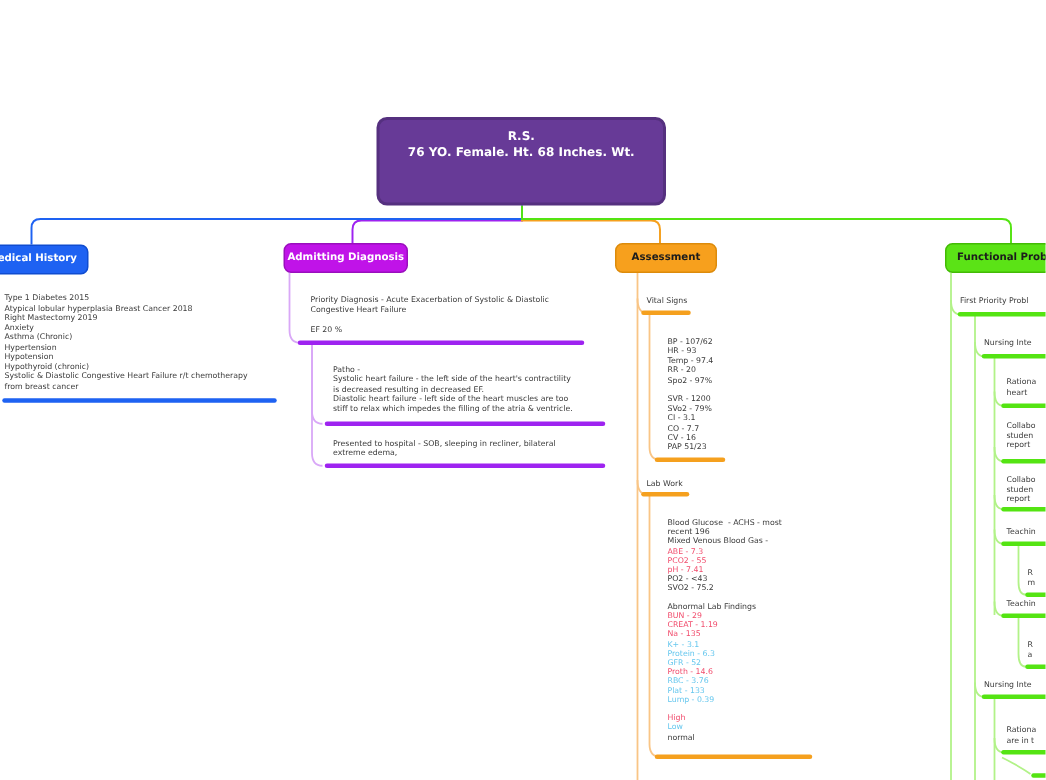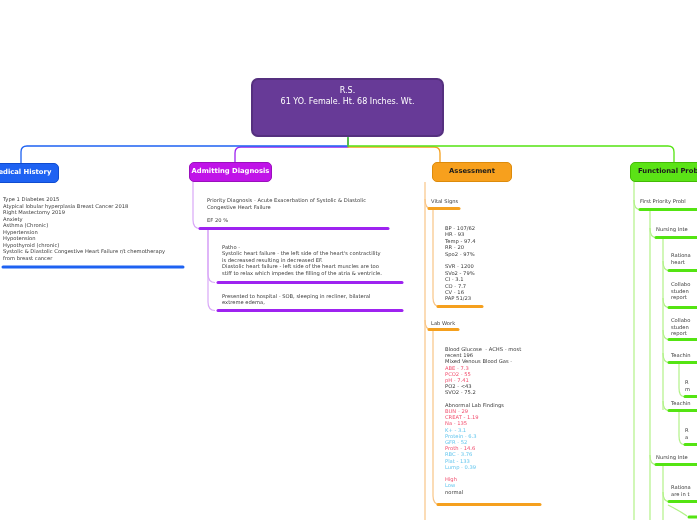--- a/index.html
+++ b/index.html
@@ -5,30 +5,30 @@
   html,body{margin:0;padding:0;}
   body{
     position:relative;width:697px;height:520px;overflow:hidden;background:#ffffff;
     font-family:"DejaVu Sans","Liberation Sans",sans-serif;
   }
   svg.wires{position:absolute;left:0;top:0;pointer-events:none;}
   .root-box{
     position:absolute;left:251px;top:78px;width:193px;height:59px;
     background:#673a97;border:2px solid #55307f;border-radius:7px;
     box-sizing:border-box;color:#ffffff;text-align:center;
-    font-size:8px;font-weight:normal;line-height:11px;padding-top:5px;
+    font-size:8px;font-weight:bold;line-height:11px;padding-top:5px;
   }
   .branch-box{
     position:absolute;height:20px;border-radius:5px;box-sizing:border-box;
     font-size:6.8px;font-weight:bold;line-height:17px;text-align:center;
     border:1.5px solid transparent;
   }
   .bb-blue{left:-16px;top:163px;width:75px;background:#1e62f2;border-color:#0f4cd0;color:#fff;}
   .bb-magenta{left:189px;top:162px;width:83px;background:#c013e8;border-color:#9a0fbd;color:#fff;}
-  .bb-orange{left:432px;top:162px;width:80px;background:#f7a01d;border-color:#dd8b0b;color:#1c1c1c;text-align:center;}
+  .bb-orange{left:410px;top:162px;width:68px;background:#f7a01d;border-color:#dd8b0b;color:#1c1c1c;text-align:center;}
   .bb-green{left:630px;top:162px;width:90px;background:#5be316;border-color:#43bb05;color:#1c1c1c;text-align:left;padding-left:7px;}
   .node{
     position:absolute;white-space:pre;color:#3a3a3a;
     font-size:5.2px;line-height:6.4px;
   }
   .lh65{line-height:6.5px;}
   .lh62{line-height:6.2px;}
   .lh66{line-height:6.6px;}
   .lab-high{color:#f14d6d;}
   .lab-low{color:#66c7ee;}
@@ -104,21 +104,21 @@
       <path d="M685,444.5 H697"></path>
       <path d="M656,464.5 H697"></path>
       <path d="M669,501.5 H697"></path>
       <path d="M689,517 H697"></path>
     </g>
   </g>
 </svg>
 
 <div class="root-box">
   <div>R.S.</div>
-  <div>61 YO. Female. Ht. 68 Inches. Wt.</div>
+  <div>76 YO. Female. Ht. 68 Inches. Wt.</div>
 </div>
 
 <div class="branch-box bb-blue">Medical History</div>
 <div class="branch-box bb-magenta">Admitting Diagnosis</div>
 <div class="branch-box bb-orange">Assessment</div>
 <div class="branch-box bb-green">Functional Prob</div>
 
 <div class="node lh65" style="left:3px;top:196px;">Type 1 Diabetes 2015
 Atypical lobular hyperplasia Breast Cancer 2018
 Right Mastectomy 2019

